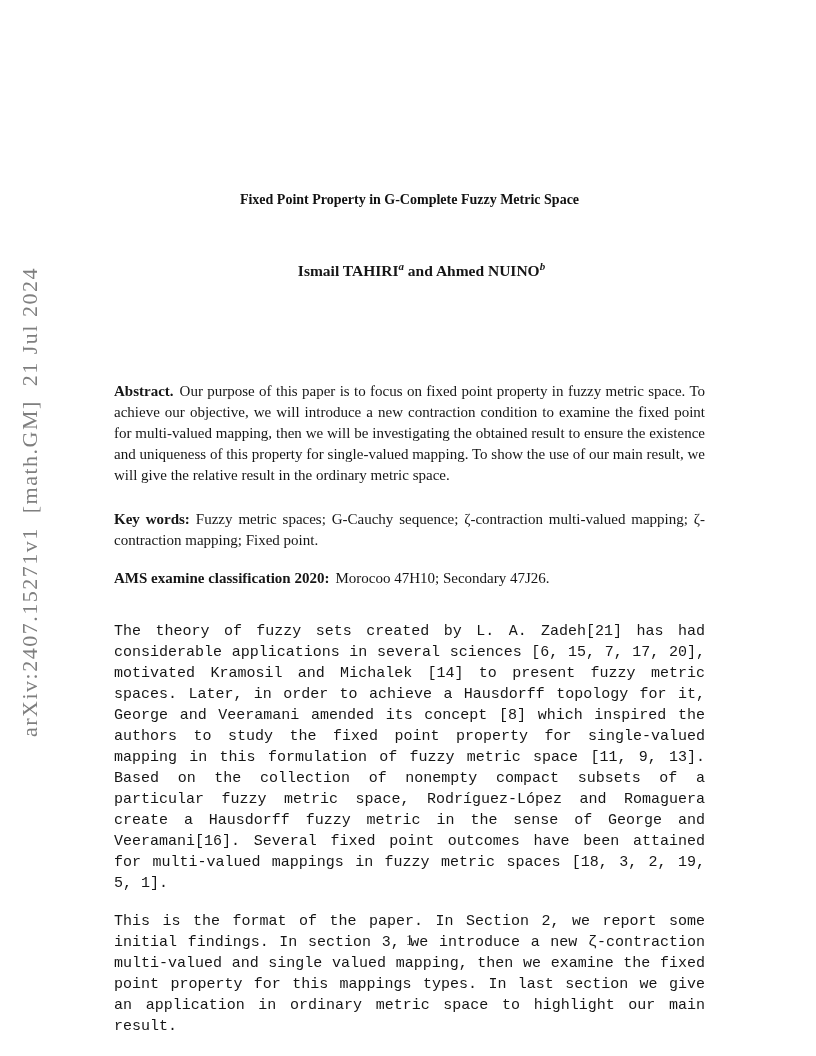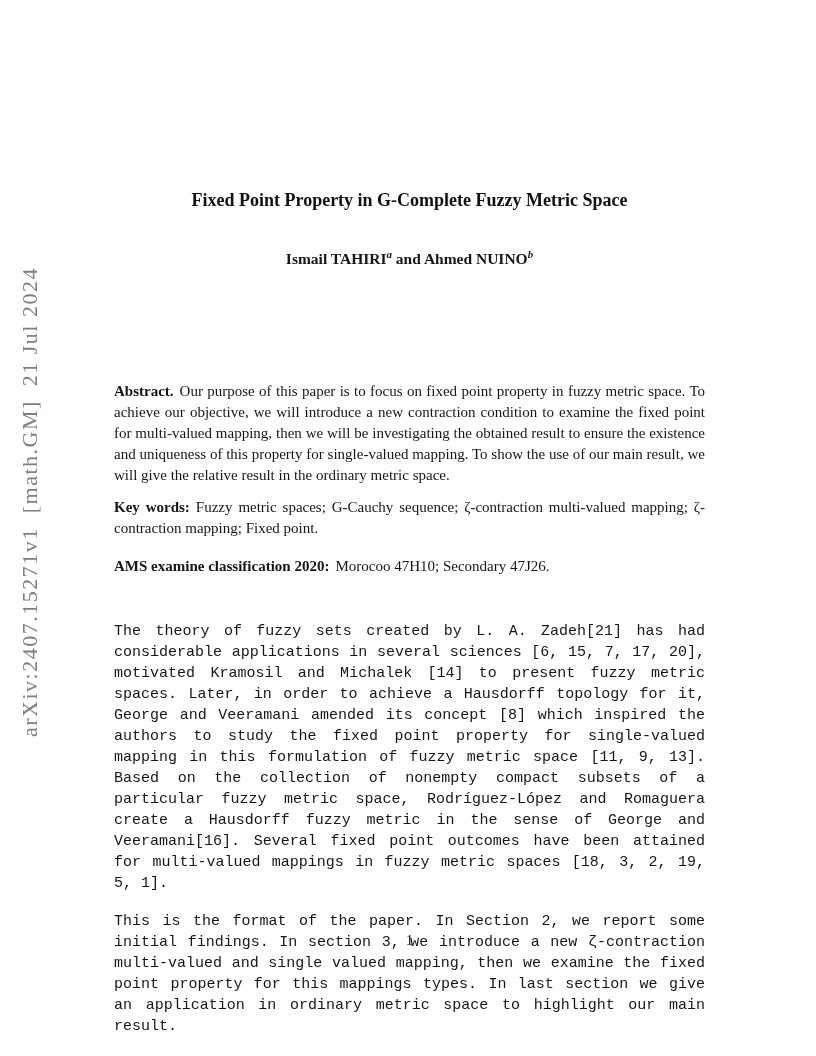--- a/index.html
+++ b/index.html
@@ -27,31 +27,31 @@
     letter-spacing: 1.5px;
     line-height: 1;
   }
   .title {
     position: absolute;
     top: 186px;
     left: 97px;
     width: 625px;
     margin: 0;
     text-align: center;
-    font-size: 18px;
+    font-size: 14px;
     font-weight: bold;
     line-height: 28px;
     color: #111111;
   }
   .authors {
     position: absolute;
     top: 249px;
     left: 97px;
     width: 625px;
-    margin: 0;
+    margin: 12px;
     text-align: center;
     font-size: 15.5px;
     font-weight: bold;
     line-height: 20px;
   }
   .affiliations {
     position: absolute;
     top: 287px;
     left: 97px;
     width: 625px;
@@ -66,21 +66,21 @@
     vertical-align: super;
     line-height: 0;
   }
   .block p {
     margin: 17px;
     font-size: 15px;
     line-height: 21px;
     text-align: justify;
   }
   .abstract-block   { position: absolute; top: 364px; left: 97px; width: 625px; }
-  .keywords-block   { position: absolute; top: 480px; left: 97px; width: 625px; }
+  .keywords-block   { position: absolute; top: 492px; left: 97px; width: 625px; }
   .runin { font-weight: bold; margin-right: 6px; }
   .section-heading {
     position: absolute;
     top: 560px;
     left: 97px;
     width: 625px;
     margin: 0;
     font-size: 18.5px;
     font-weight: bold;
     line-height: 26px;

